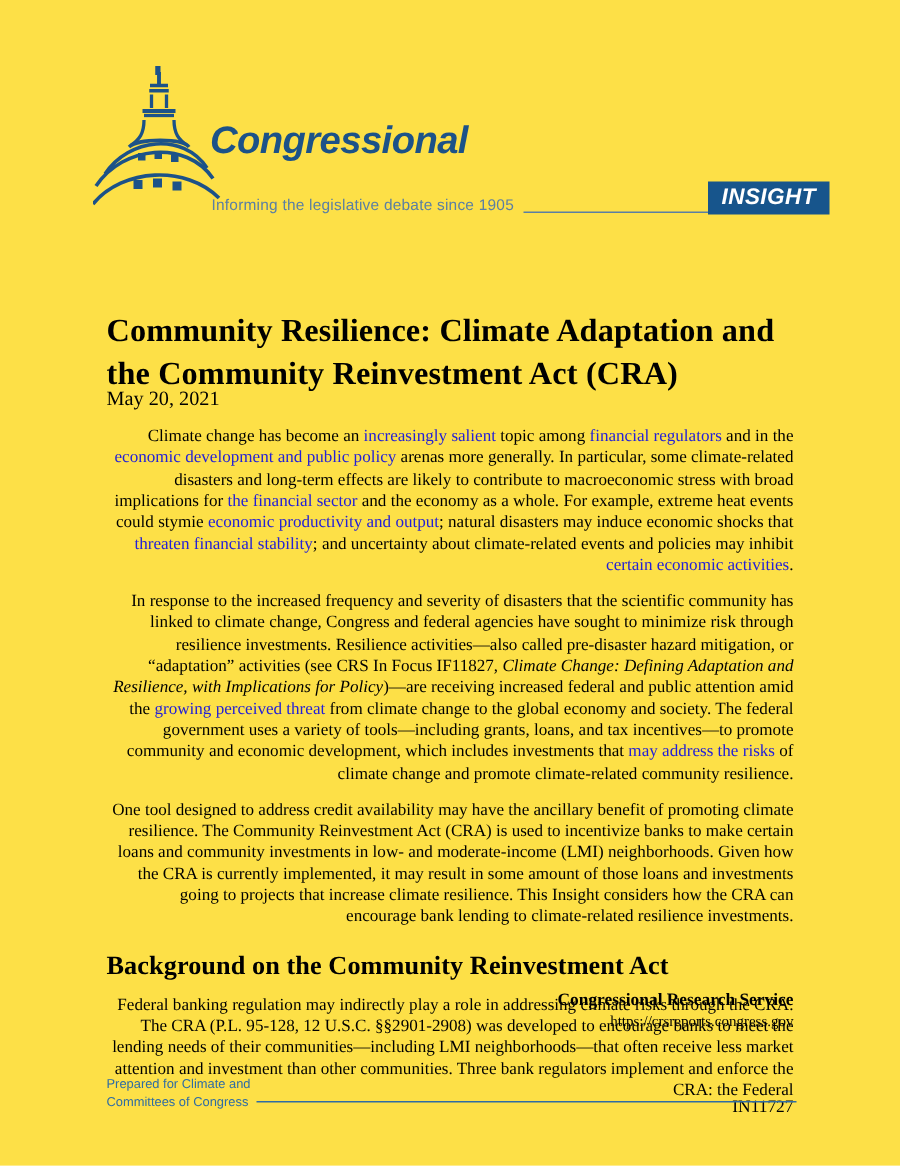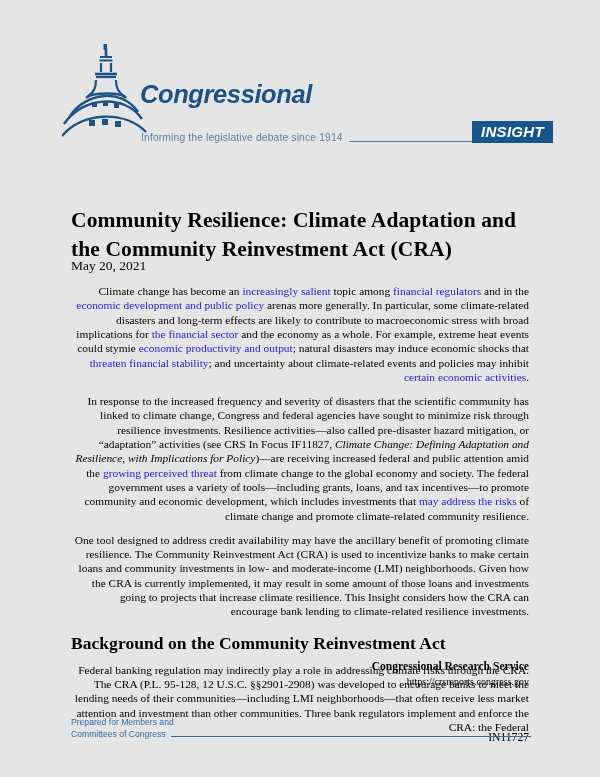--- a/index.html
+++ b/index.html
@@ -14,21 +14,21 @@
     overflow: hidden;
     font-family: "Liberation Serif", "DejaVu Serif", serif;
     color: #000000;
   }
 
   .page {
     position: absolute;
     left: 0; top: 0;
     width: 600px;
     height: 777px;
-    background: #e5e5e5;
+    background: #fde047;
   }
 
   
   .masthead {
     position: absolute;
     left: 0; top: 0;
     width: 600px;
     height: 160px;
   }
 
@@ -188,21 +188,20 @@
     line-height: 11px;
   }
   .fl-sub {
     font-family: "Liberation Sans", "DejaVu Sans", sans-serif;
     font-size: 8.6px;
     color: #2e6ca4;
     line-height: 11.5px;
   }
   .fl-row {
     display: flex;
-    align-items: center;
   }
   .fl-rule {
     flex: 1;
     height: 1px;
     background: #2e6ca4;
     margin-left: 5px;
     margin-top: 5px;
   }
 </style>
 </head>
@@ -237,21 +236,21 @@
           <rect x="53" y="77" width="6" height="6"></rect>
         </g>
       </svg>
     </div>
 
     <div class="logo-words">
       <div class="logo-line">Congressional</div>
     </div>
 
     <div class="tagline-row">
-      <div class="tagline">Informing the legislative debate since 1914</div>
+      <div class="tagline">Informing the legislative debate since 1905</div>
       <div class="tagline-rule"></div>
     </div>
 
     <div class="insight-badge">INSIGHT</div>
   </div>
 
   <div class="doc-title">Community Resilience: Climate Adaptation and the Community Reinvestment Act (CRA)</div>
   <div class="doc-date">May 20, 2021</div>
 
   <div class="body-area">
@@ -264,20 +263,20 @@
     <p class="para">Federal banking regulation may indirectly play a role in addressing climate risks through the CRA. The CRA (P.L. 95-128, 12 U.S.C. §§2901-2908) was developed to encourage banks to meet the lending needs of their communities—including LMI neighborhoods—that often receive less market attention and investment than other communities. Three bank regulators implement and enforce the CRA: the Federal</p>
   </div>
 
   <div class="footer-right">
     <div class="fr-name">Congressional Research Service</div>
     <div class="fr-url">https://crsreports.congress.gov</div>
     <div class="fr-id">IN11727</div>
   </div>
 
   <div class="footer-left">
-    <div class="fl-sub">Prepared for Members and</div>
+    <div class="fl-sub">Prepared for Climate and</div>
     <div class="fl-row">
       <div class="fl-sub">Committees of Congress</div>
       <div class="fl-rule"></div>
     </div>
   </div>
 
 </div>
 
 </body></html>

